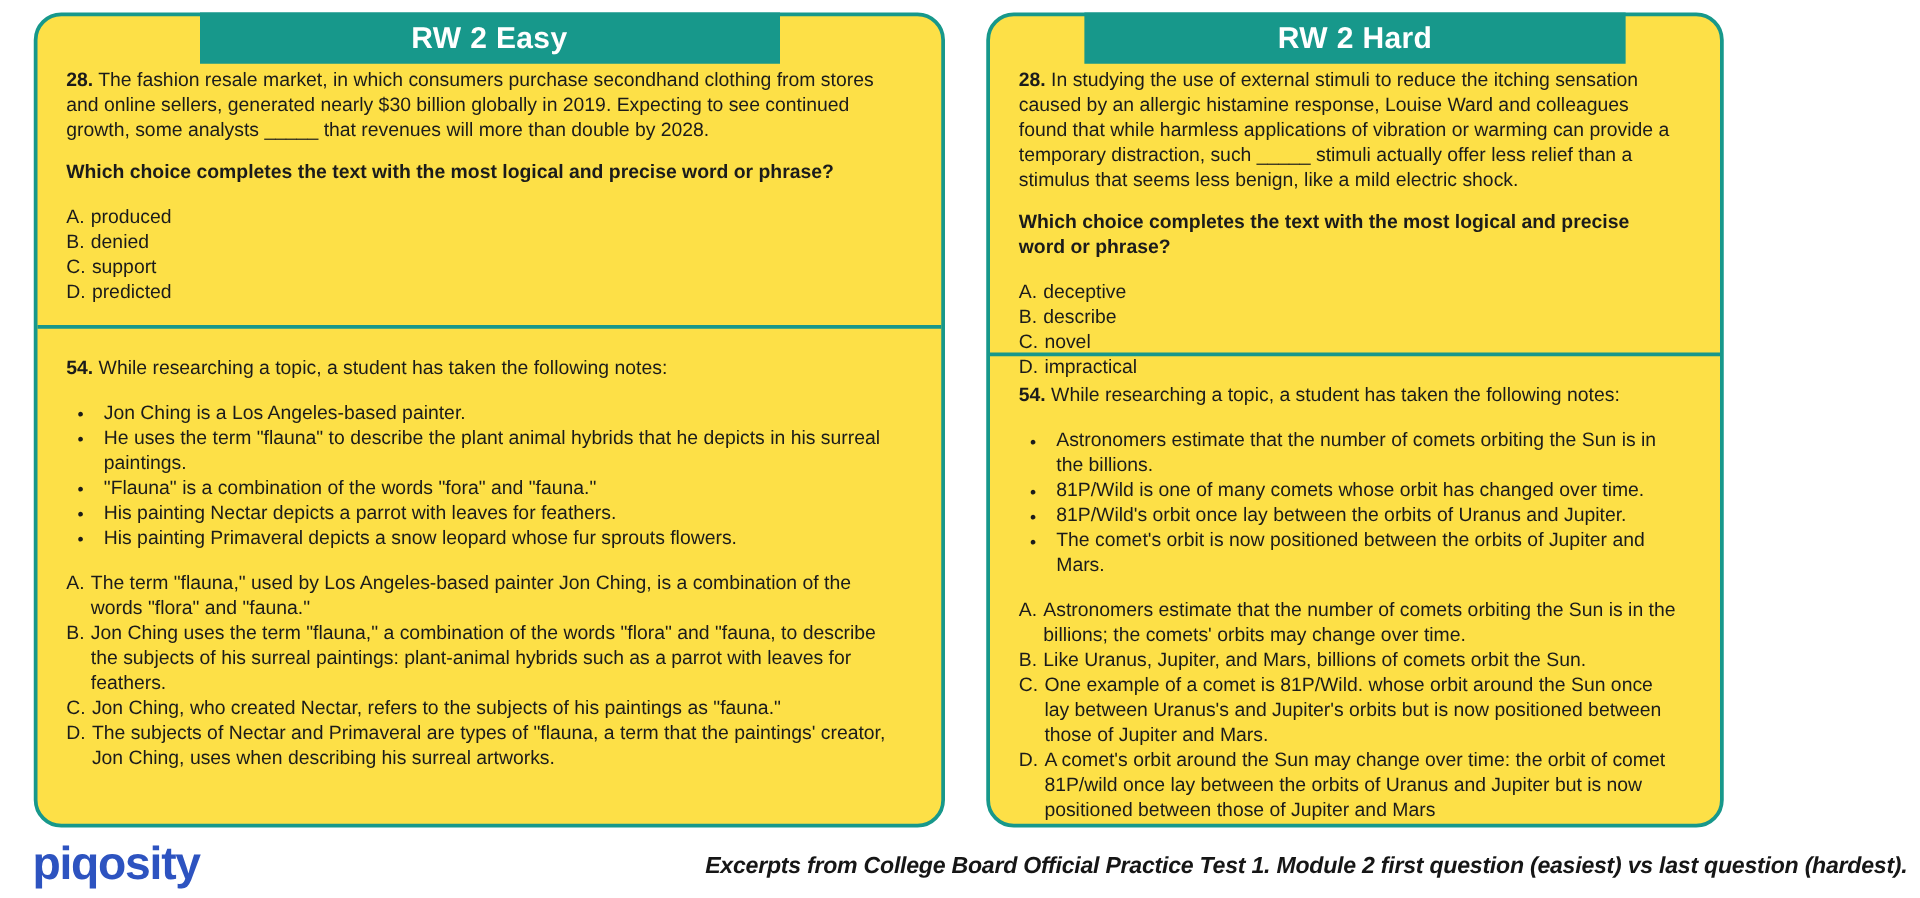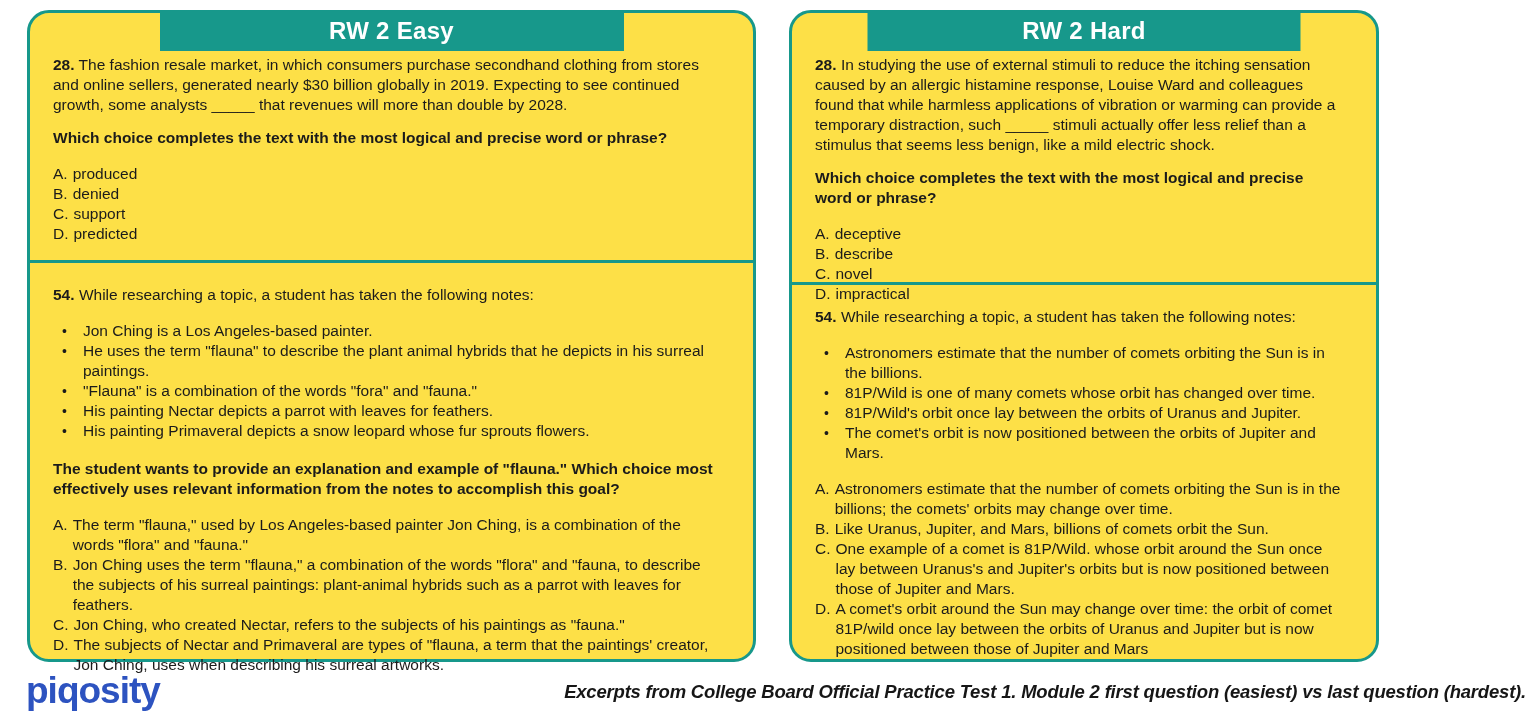--- a/index.html
+++ b/index.html
@@ -140,21 +140,20 @@
         </div>
       <div class="note">
           <span class="dot">•</span>
           <span>His painting Nectar depicts a parrot with leaves for feathers.</span>
         </div>
       <div class="note">
           <span class="dot">•</span>
           <span>His painting Primaveral depicts a snow leopard whose fur sprouts flowers.</span>
         </div>
     </div>
-    <p class="goal-prompt">The student wants to provide an explanation and example of "flauna." Which choice most effectively uses relevant information from the notes to accomplish this goal?</p>
     <div class="choices">
       <div class="choice">
           <span class="clabel">A.</span>
           <span class="ctext">The term "flauna," used by Los Angeles-based painter Jon Ching, is a combination of the words "flora" and "fauna."</span>
         </div>
       <div class="choice">
           <span class="clabel">B.</span>
           <span class="ctext">Jon Ching uses the term "flauna," a combination of the words "flora" and "fauna, to describe the subjects of his surreal paintings: plant-animal hybrids such as a parrot with leaves for feathers.</span>
         </div>
       <div class="choice">

